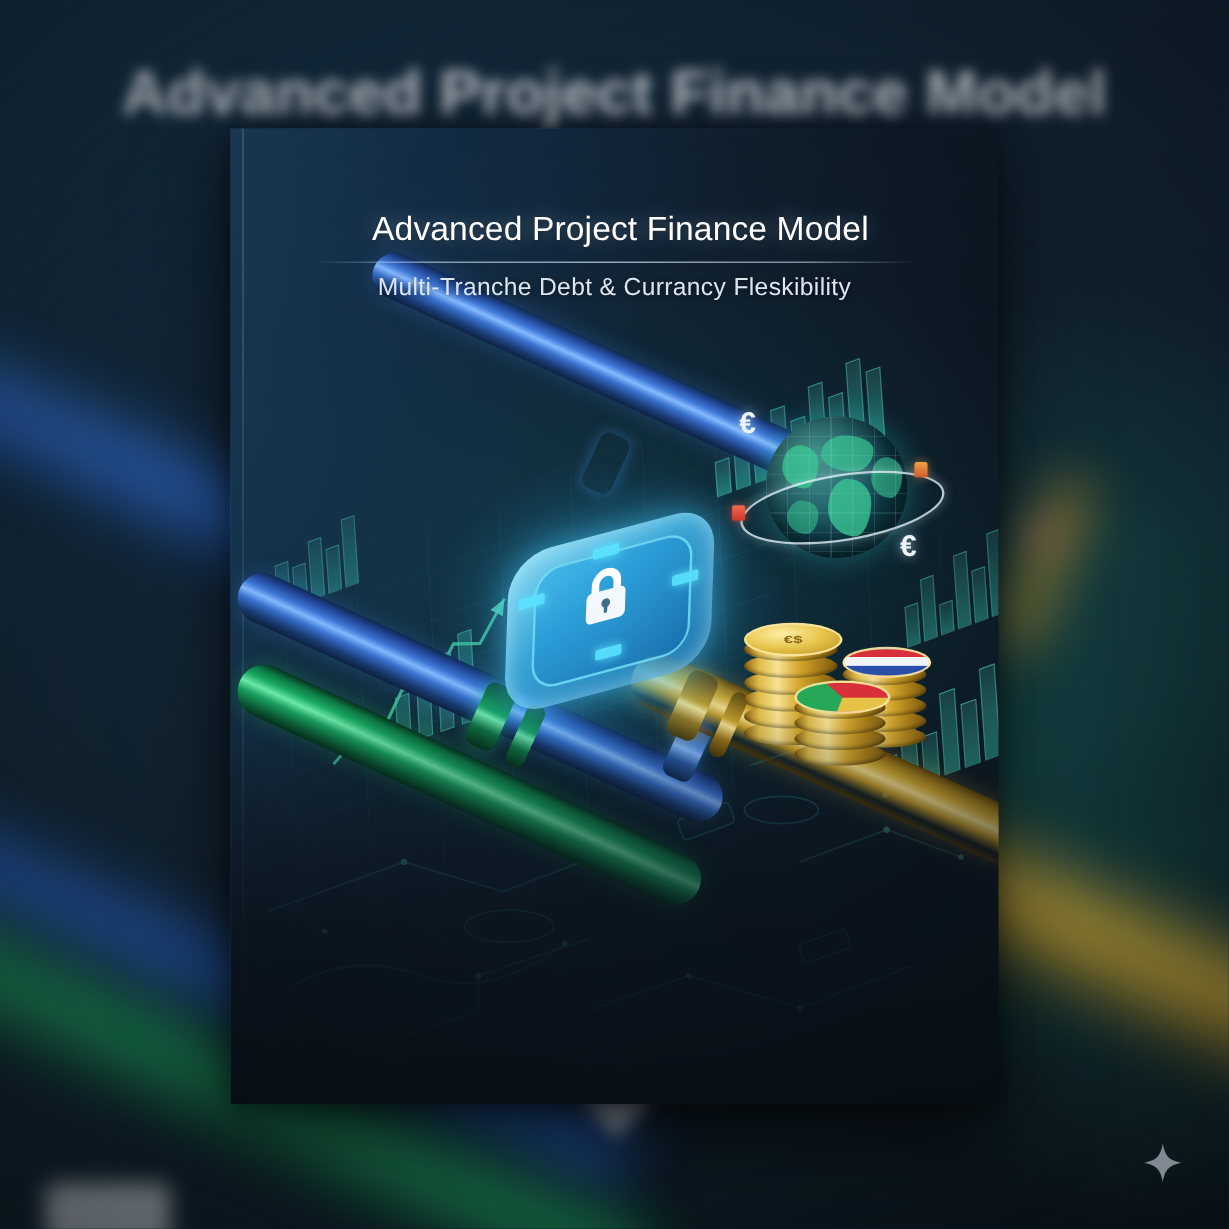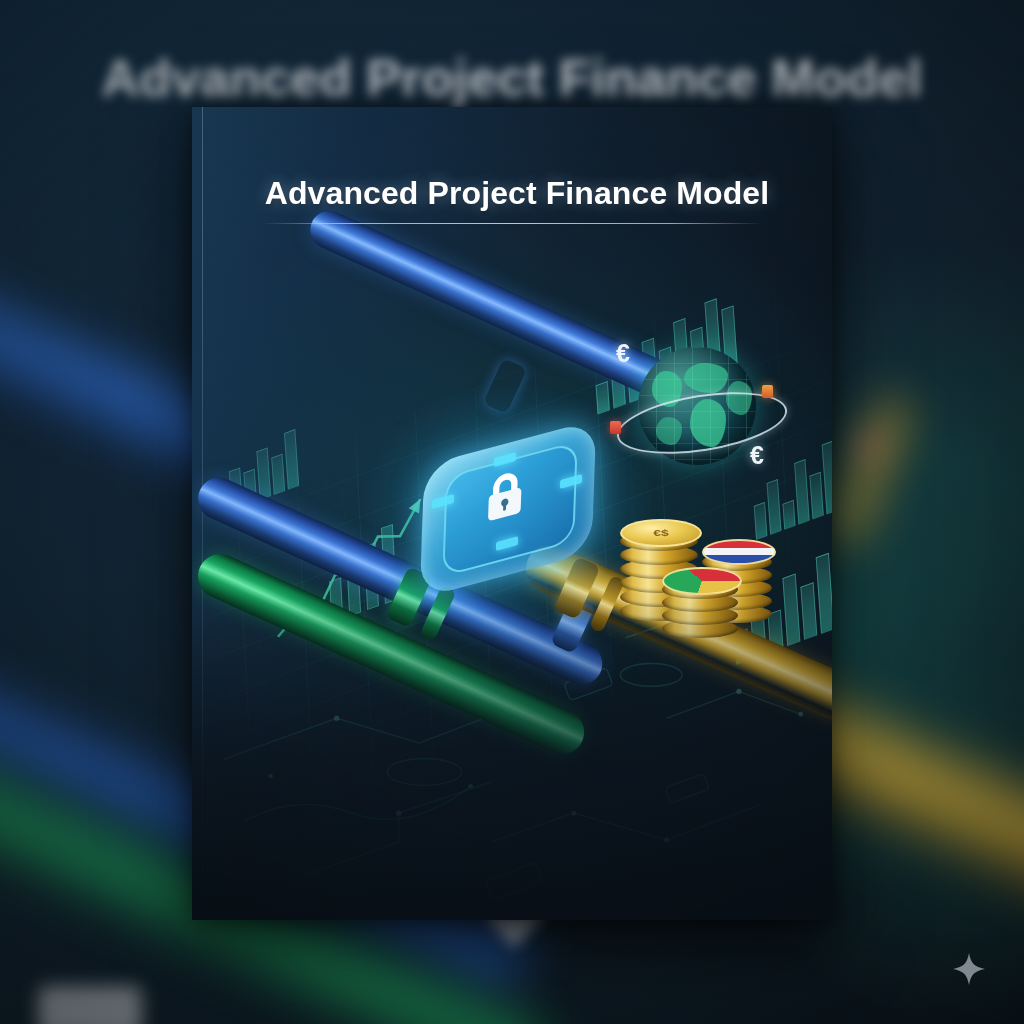--- a/index.html
+++ b/index.html
@@ -395,22 +395,22 @@
 
   
   .titleblock {
     position: absolute;
     left: 0; right: 0;
     top: 68px;
     text-align: center;
     z-index: 40;
   }
   .card-title {
-    font-size: 32px;
-    font-weight: 700;
+    font-size: 28px;
+    font-weight: 400;
     color: #ffffff;
     letter-spacing: 0.1px;
     white-space: nowrap;
     font-stretch: condensed;
     text-shadow: 0 0 14px rgba(180,220,255,0.45), 0 2px 6px rgba(0,0,0,0.6);
     margin-left: 10px;
   }
   .title-rule {
     width: 500px;
     height: 1px;
@@ -647,20 +647,21 @@
                     border:2px solid rgba(250,232,160,0.9);
                     background:conic-gradient(from 200deg, #27a858 0deg 110deg, #d8303a 110deg 250deg, #e6c246 250deg 360deg);"></div>
       </div>
     </div>
 
     <div class="card-fade-bottom"></div>
 
     <div class="titleblock">
       <div class="card-title">Advanced Project Finance Model</div>
       <div class="title-rule"></div>
+      <div class="card-subtitle">Multi-Tranche Debt &amp; Currancy Fleskibility</div>
     </div>
 
   </div>
 
   <div class="vignette"></div>
 
   <svg class="sparkle" viewBox="0 0 32 32">
     <path d="M16 1 C18 11 21 14 31 16 C21 18 18 21 16 31 C14 21 11 18 1 16 C11 14 14 11 16 1 Z" fill="#aeb6bf"></path>
   </svg>
 

